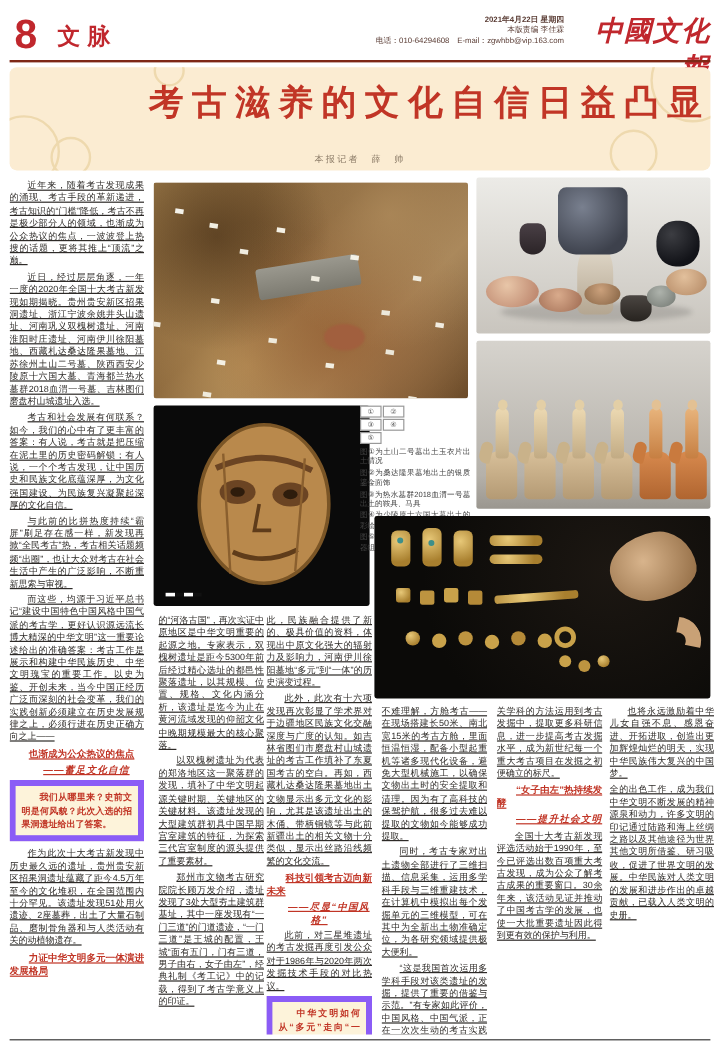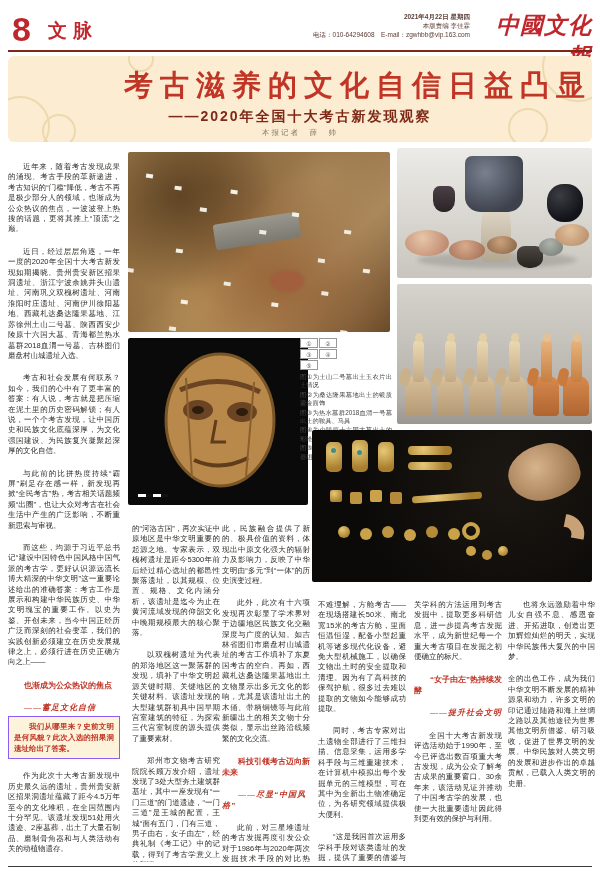--- a/index.html
+++ b/index.html
@@ -29,31 +29,31 @@
   .c2{width:34px;height:34px;left:34px;top:58px;}
   .c3{width:70px;height:70px;right:-20px;top:-24px;}
   .c4{width:40px;height:40px;right:44px;top:52px;}
   .c5{width:26px;height:26px;left:120px;top:-10px;}
   .headline{position:absolute;left:0;top:10px;width:100%;text-align:right;font-size:29px;font-weight:bold;color:var(--red);letter-spacing:7px;}
   .subheadline{position:absolute;left:0;top:52px;width:100%;text-align:center;font-size:14px;font-weight:bold;color:var(--dark-red);letter-spacing:2px;}
   .byline{position:absolute;left:0;top:72px;width:100%;text-align:center;font-size:7.5px;color:#8a7a66;letter-spacing:2px;}
 
   
   .col{position:absolute;overflow:hidden;font-size:7.5px;line-height:10.4px;text-align:justify;}
-  .col p{margin:12px 0 3px;text-indent:2em;}
+  .col p{margin:0 0 3px;text-indent:2em;text-decoration:underline;}
   .colA{left:8px;top:150px;width:112px;height:714px;}
   .colB{left:132px;top:512px;width:88px;height:350px;}
   .colC{left:222px;top:512px;width:88px;height:350px;}
   .colD{left:318px;top:588px;width:88px;height:274px;}
   .colE{left:414px;top:588px;width:88px;height:274px;}
   .colF{left:508px;top:588px;width:87px;height:274px;}
 
   .sec-h{color:var(--red);font-weight:bold;font-size:8px;line-height:11px;margin:5px 0 1px;text-indent:0;}
-  .sec-sub{color:var(--red);font-style:italic;font-weight:bold;font-size:8px;text-align:left;letter-spacing:1px;margin:0 0 4px;text-indent:0;}
-  .hl-box{border:1px solid #8b5cf6;background:#fdf3da;color:var(--red);font-weight:bold;padding:4px 5px;margin:3px 0 5px;line-height:11px;}
+  .sec-sub{color:var(--red);font-style:italic;font-weight:bold;font-size:8px;text-align:center;letter-spacing:1px;margin:0 0 4px;text-indent:0;}
+  .hl-box{border:5px solid #8b5cf6;background:#fdf3da;color:var(--red);font-weight:bold;padding:4px 5px;margin:3px 0 5px;line-height:11px;}
   .hl-box span{display:block;text-indent:2em;text-align:justify;}
 
   
   .photo{position:absolute;overflow:hidden;border-radius:2px;}
   
   .p1{left:128px;top:152px;width:262px;height:180px;
       background:
         radial-gradient(circle at 20% 25%, rgba(60,38,16,.55), rgba(0,0,0,0) 38%),
         radial-gradient(circle at 75% 15%, rgba(176,140,92,.8), rgba(0,0,0,0) 45%),
         radial-gradient(circle at 60% 70%, rgba(150,98,54,.9), rgba(0,0,0,0) 55%),
@@ -144,21 +144,20 @@
   </div>
   <div class="head-rule"></div>
 
   <div class="banner">
     <div class="cloud c1"></div>
     <div class="cloud c2"></div>
     <div class="cloud c3"></div>
     <div class="cloud c4"></div>
     <div class="cloud c5"></div>
     <div class="headline">考古滋养的文化自信日益凸显</div>
-    <div class="subheadline">——2020年全国十大考古新发现观察</div>
     <div class="byline">本报记者　薛　帅</div>
   </div>
 
   <div class="col colA">
     <p>近年来，随着考古发现成果的涌现、考古手段的革新递进，考古知识的“门槛”降低，考古不再是极少部分人的领域，也渐成为公众热议的焦点，一波波登上热搜的话题，更将其推上“顶流”之巅。</p>
     <p>近日，经过层层角逐，一年一度的2020年全国十大考古新发现如期揭晓。贵州贵安新区招果洞遗址、浙江宁波余姚井头山遗址、河南巩义双槐树遗址、河南淮阳时庄遗址、河南伊川徐阳墓地、西藏札达桑达隆果墓地、江苏徐州土山二号墓、陕西西安少陵原十六国大墓、青海都兰热水墓群2018血渭一号墓、吉林图们磨盘村山城遗址入选。</p>
     <p>考古和社会发展有何联系？如今，我们的心中有了更丰富的答案：有人说，考古就是把压缩在泥土里的历史密码解锁；有人说，一个个考古发现，让中国历史和民族文化底蕴深厚，为文化强国建设、为民族复兴凝聚起深厚的文化自信。</p>
     <p>与此前的比拼热度持续“霸屏”刷足存在感一样，新发现再掀“全民考古”热，考古相关话题频频“出圈”，也让大众对考古在社会生活中产生的广泛影响，不断重新思索与审视。</p>
     <p>而这些，均源于习近平总书记“建设中国特色中国风格中国气派的考古学，更好认识源远流长博大精深的中华文明”这一重要论述给出的准确答案：考古工作是展示和构建中华民族历史、中华文明瑰宝的重要工作。以史为鉴、开创未来，当今中国正经历广泛而深刻的社会变革，我们的实践创新必须建立在历史发展规律之上，必须行进在历史正确方向之上——</p>
     <p class="sec-h">也渐成为公众热议的焦点</p>
@@ -280,21 +279,21 @@
     <div class="shape gold gsmall"></div>
   </div>
 
   <div class="col colB">
     <p style="text-indent:0">的“河洛古国”，再次实证中原地区是中华文明重要的起源之地。专家表示，双槐树遗址是距今5300年前后经过精心选址的都邑性聚落遗址，以其规模、位置、规格、文化内涵分析，该遗址是迄今为止在黄河流域发现的仰韶文化中晚期规模最大的核心聚落。</p>
     <p>以双槐树遗址为代表的郑洛地区这一聚落群的发现，填补了中华文明起源关键时期、关键地区的关键材料。该遗址发现的大型建筑群初具中国早期宫室建筑的特征，为探索三代宫室制度的源头提供了重要素材。</p>
     <p>郑州市文物考古研究院院长顾万发介绍，遗址发现了3处大型夯土建筑群基址，其中一座发现有“一门三道”的门道遗迹，“一门三道”是王城的配置，王城“面有五门，门有三道，男子由右，女子由左”，经典礼制《考工记》中的记载，得到了考古学意义上的印证。</p>
   </div>
 
   <div class="col colC">
-    <p style="text-indent:0">此，民族融合提供了新的、极具价值的资料，体现出中原文化强大的辐射力及影响力，反映了中华文明由“多元”到“一体”的历史演变过程。</p>
+    <p style="text-indent:0">此，民族融合提供了新的、极具价值的资料，体现出中原文化强大的辐射力及影响力，河南伊川徐阳墓地“多元”到“一体”的历史演变过程。</p>
     <p>此外，此次有十六项发现再次彰显了学术界对于边疆地区民族文化交融深度与广度的认知。如吉林省图们市磨盘村山城遗址的考古工作填补了东夏国考古的空白。再如，西藏札达桑达隆果墓地出土文物显示出多元文化的影响，尤其是该遗址出土的木俑、带柄铜镜等与此前新疆出土的相关文物十分类似，显示出丝路沿线频繁的文化交流。</p>
     <p class="sec-h">科技引领考古迈向新未来</p>
     <p class="sec-sub">——尽显“中国风格”</p>
     <p>此前，对三星堆遗址的考古发掘再度引发公众对于1986年与2020年两次发掘技术手段的对比热议。</p>
     <div class="hl-box">
         <span>中华文明如何从“多元”走向“一体”？这一历史演变过程需要何种考古实证？陕西西安少陵原十六国大墓给出了答案。</span>
       </div>
 
   </div>
 

